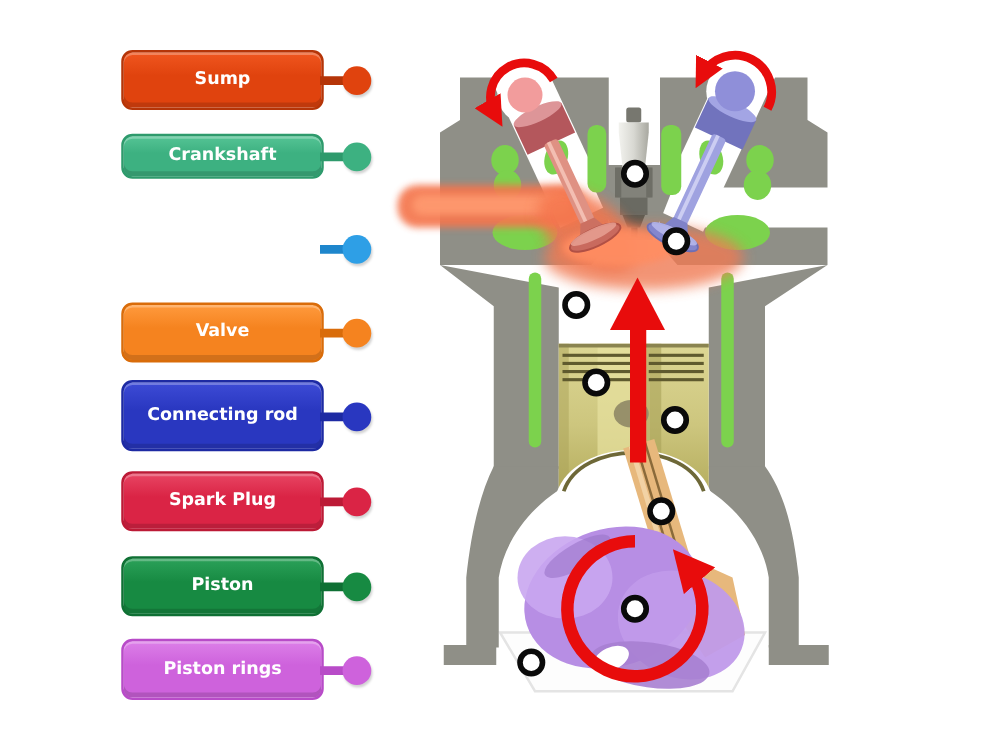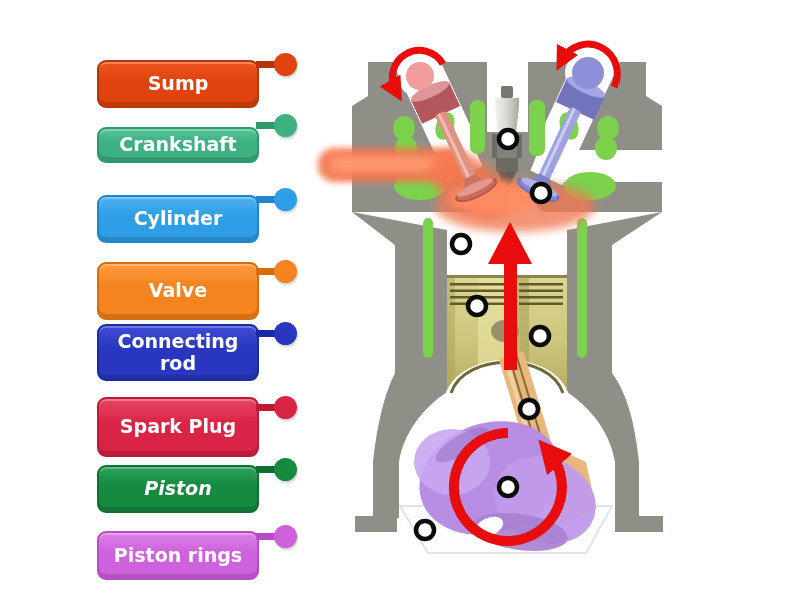--- a/index.html
+++ b/index.html
@@ -9,22 +9,22 @@
     position:relative;
   }
   
   .label-row{position:absolute;left:0;width:310px;}
   .label-box{
     position:absolute;left:97px;width:162px;height:100%;
     box-sizing:border-box;border:2px solid var(--b);border-radius:9px;
     background:linear-gradient(180deg,var(--t) 0%,var(--c) 42%,var(--c) 100%);
     box-shadow:inset 0 2px 0 rgba(255,255,255,.28), inset 0 -4px 0 rgba(0,0,0,.14);
     display:flex;align-items:center;justify-content:center;text-align:center;
-    color:#fff;font-weight:bold;font-size:19px;line-height:1.12;
-    cursor:grab;padding:2px 8px;margin-top:20px;
+    color:#fff;font-weight:bold;font-size:14px;line-height:1.12;
+    cursor:grab;padding:2px 8px;
   }
   .stem{position:absolute;left:256px;width:23px;height:7px;top:50%;margin-top:-3px;background:var(--b);}
   .dot{
     position:absolute;left:274px;width:23px;height:23px;top:50%;margin-top:-11px;
     border-radius:50%;background:var(--c);box-shadow:1px 2px 2px rgba(0,0,0,.18);
   }
   
   .diagram{position:absolute;left:310px;top:10px;width:370px;height:580px;}
   .blk{fill:var(--blk);}
   .wht{fill:#ffffff;}
@@ -46,44 +46,43 @@
     <div class="dot"></div>
   </div>
 
   <div class="label-row" style="top: 107px; height: 36px; --c: #3DB181; --b: #2E9A6C; --t: #55C495;">
     <div class="label-box">Crankshaft</div>
     <div class="stem"></div>
     <div class="dot"></div>
   </div>
 
   <div class="label-row" style="top: 175px; height: 48px; --c: #2E9FE6; --b: #1E86CC; --t: #4FB2F0;">
-    <div class="label-box">Cylinder</div>
-    <div class="stem"></div>
-    <div class="dot"></div>
-  </div>
-
-  <div class="label-row" style="top: 242px; height: 58px; --c: #F5831F; --b: #D96C0A; --t: #FF9A3D;">
+    <div class="stem"></div>
+    <div class="dot"></div>
+  </div>
+
+  <div class="label-row" style="top: 242px; height: 48px; --c: #F5831F; --b: #D96C0A; --t: #FF9A3D;">
     <div class="label-box">Valve</div>
     <div class="stem"></div>
     <div class="dot"></div>
   </div>
 
   <div class="label-row" style="top: 304px; height: 57px; text-decoration: underline; --c: #2937C0; --b: #1D2AA3; --t: #3D4BD6;">
     <div class="label-box">Connecting rod</div>
     <div class="stem"></div>
     <div class="dot"></div>
   </div>
 
-  <div class="label-row" style="top: 377px; height: 60px; --c: #DA2445; --b: #BC1A36; --t: #E84563;">
+  <div class="label-row" style="top: 377px; height: 48px; --c: #DA2445; --b: #BC1A36; --t: #E84563;">
     <div class="label-box">Spark Plug</div>
     <div class="stem"></div>
     <div class="dot"></div>
   </div>
 
-  <div class="label-row" style="top: 445px; height: 48px; font-style: italic; --c: #178A42; --b: #0F7034; --t: #2BA159;">
+  <div class="label-row" style="top: 445px; height: 48px; --c: #178A42; --b: #0F7034; --t: #2BA159;">
     <div class="label-box">Piston</div>
     <div class="stem"></div>
     <div class="dot"></div>
   </div>
 
   <div class="label-row" style="top: 511px; height: 49px; --c: #CE62DC; --b: #B84BC8; --t: #DC7FE8;">
     <div class="label-box">Piston rings</div>
     <div class="stem"></div>
     <div class="dot"></div>
   </div>

